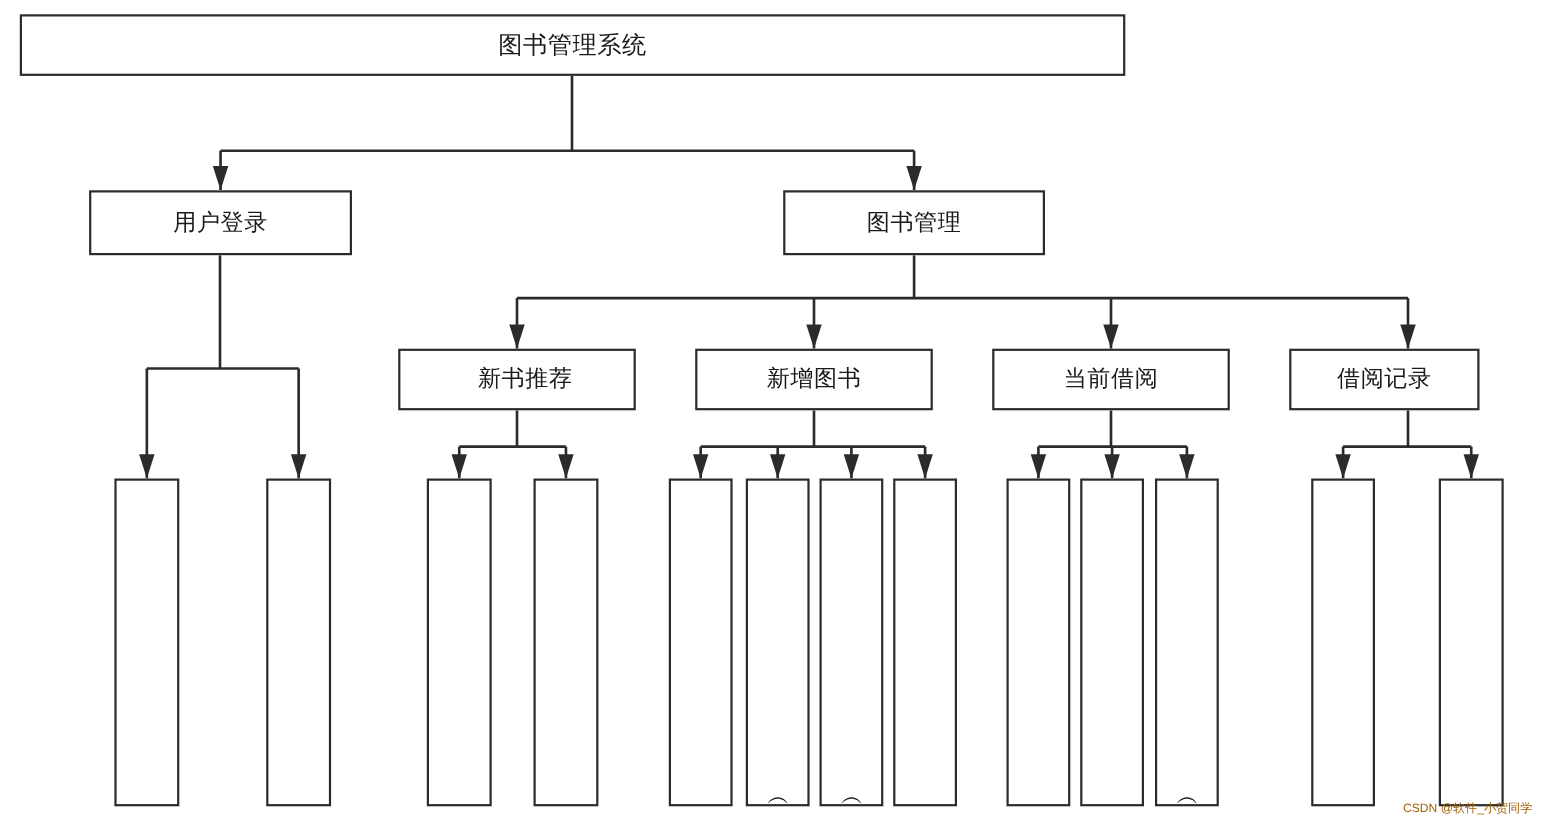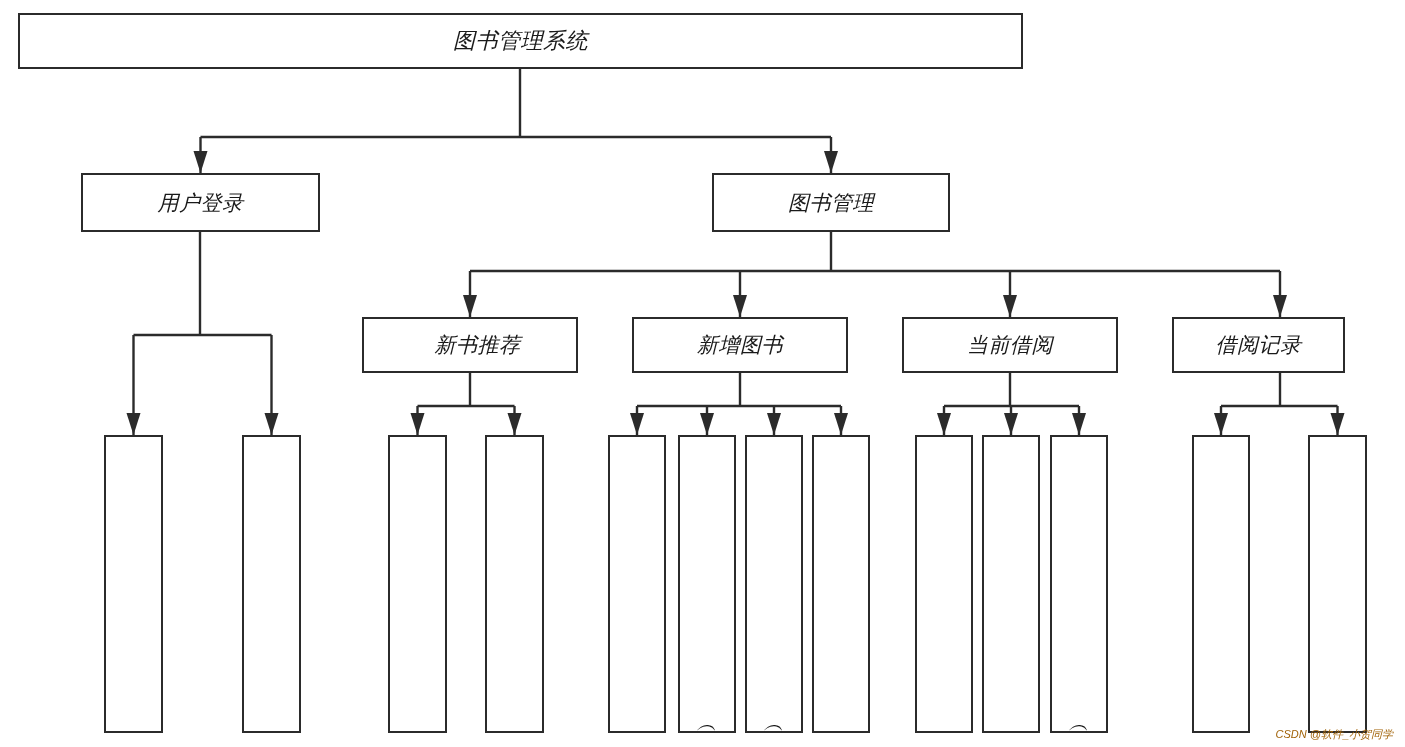--- a/index.html
+++ b/index.html
@@ -9,21 +9,20 @@
   }
   body {
     font-family: "Liberation Sans", "DejaVu Sans", sans-serif;
   }
   #canvas {
     position: relative;
     width: 1405px;
     height: 747px;
     background: #ffffff;
     overflow: hidden;
-    font-style: italic;
   }
   #edges {
     position: absolute;
     left: 0;
     top: 0;
     width: 1405px;
     height: 747px;
   }
   .node {
     position: absolute;

